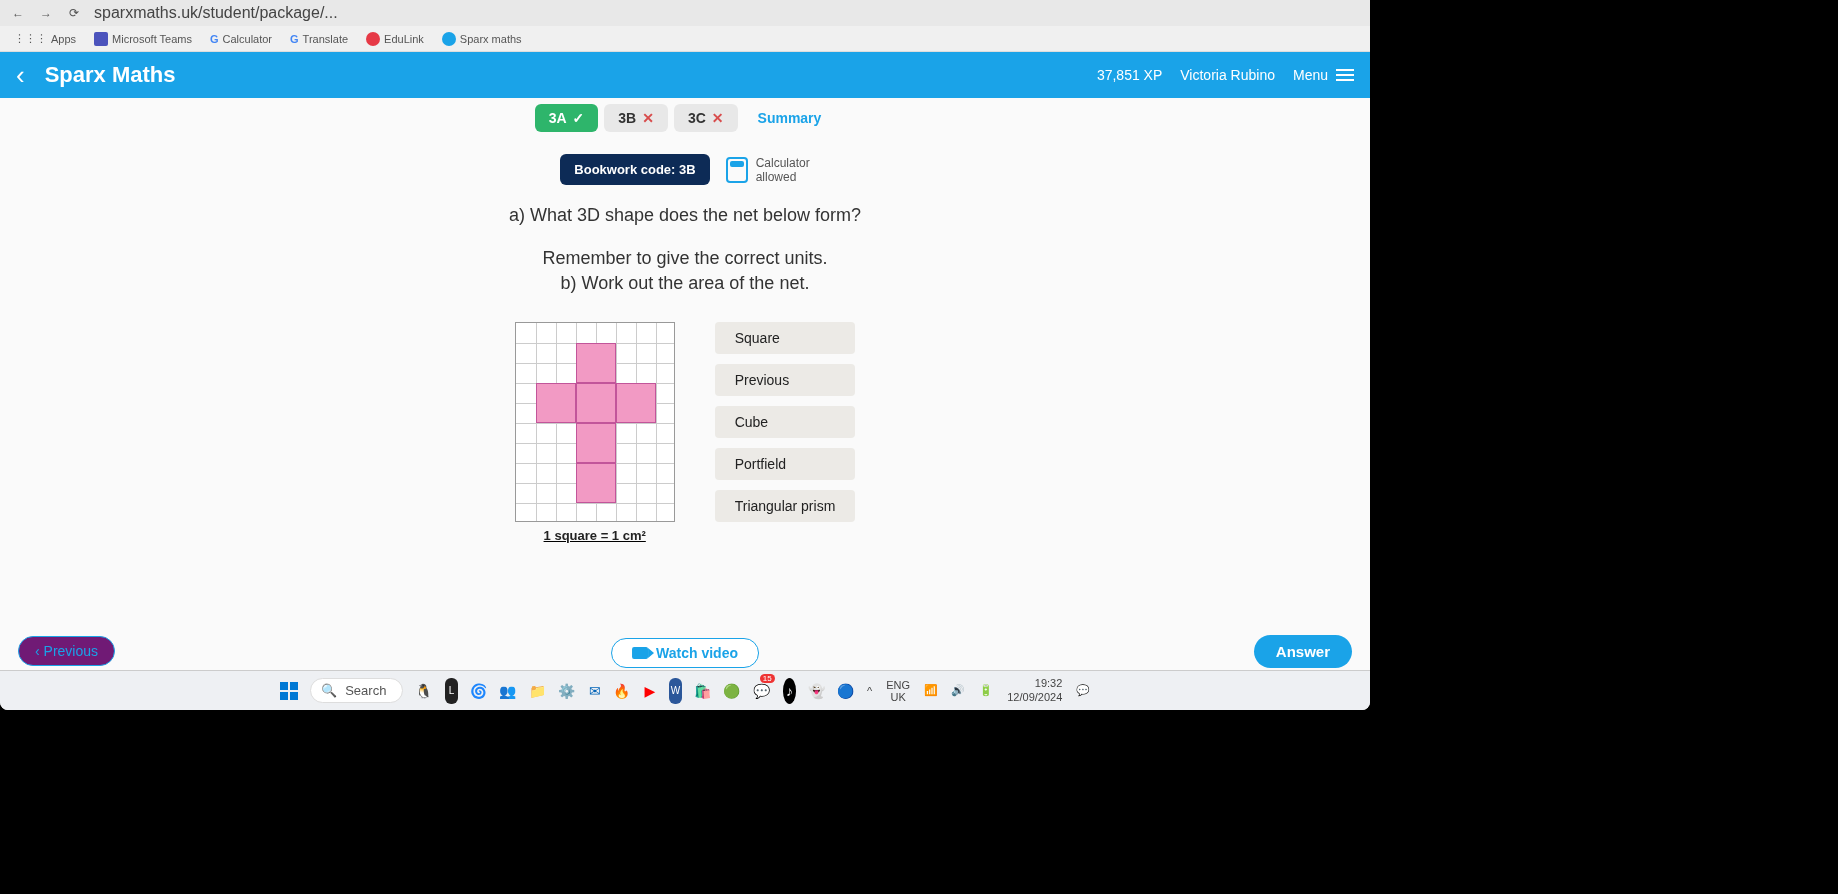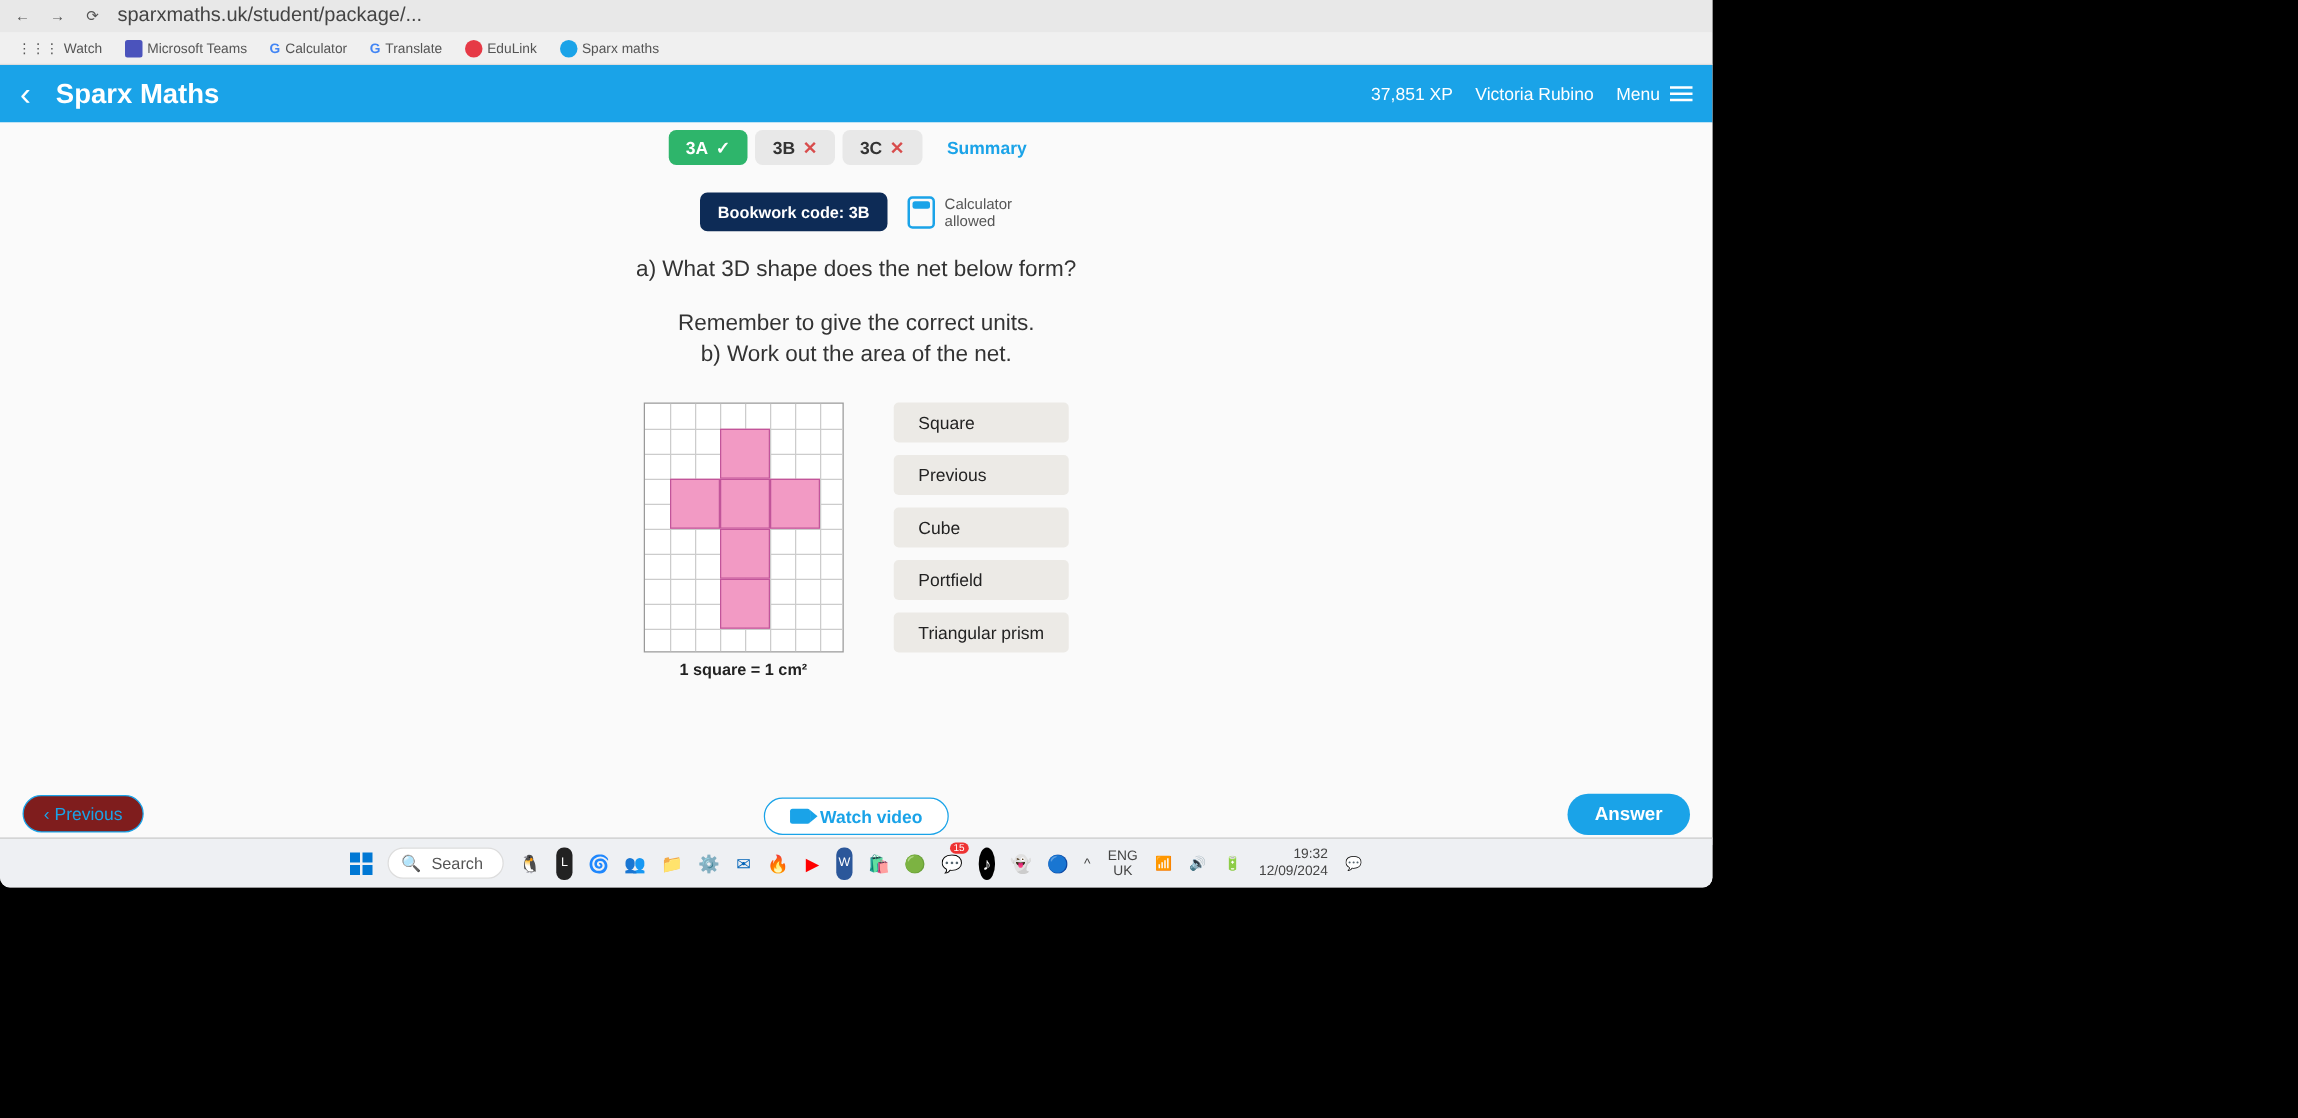--- a/index.html
+++ b/index.html
@@ -37,37 +37,37 @@
   .bookwork { background: #0d2b56; color: #fff; padding: 8px 14px; border-radius: 6px; font-size: 13px; font-weight: 600; }
   .calc { display: flex; align-items: center; gap: 8px; font-size: 12px; color: #555; }
   .calc-icon { width: 22px; height: 26px; border: 2px solid #1aa3e8; border-radius: 4px; position: relative; }
   .calc-icon::after { content: ''; position: absolute; top: 2px; left: 2px; right: 2px; height: 6px; background: #1aa3e8; border-radius: 2px; }
 
   .question { text-align: center; margin-top: 20px; color: #333; }
   .q-line { font-size: 18px; margin: 4px 0; }
 
   .work-area { display: flex; justify-content: center; gap: 40px; margin-top: 28px; align-items: flex-start; }
 
-  .grid-wrap { text-align: center; }
+  .grid-wrap { text-align: center; text-decoration: underline; }
   .grid { width: 160px; height: 200px; border: 1px solid #999; position: relative; background: #fff; }
   .grid-line-v, .grid-line-h { position: absolute; background: #ccc; }
   .grid-line-v { width: 1px; height: 100%; top: 0; }
   .grid-line-h { height: 1px; width: 100%; left: 0; }
   .net-cell { position: absolute; background: #f29ac4; border: 1px solid #c2559a; }
   .grid-caption { font-size: 13px; font-weight: 600; margin-top: 6px; color: #222; }
 
   .options { display: flex; flex-direction: column; gap: 10px; }
   .opt { background: #eceae6; padding: 8px 20px; border-radius: 4px; font-size: 14px; cursor: pointer; min-width: 130px; color:#222; font-weight:500;}
 
   .answer-btn { position: absolute; right: 18px; bottom: 8px; background: #1aa3e8; color: #fff; padding: 8px 22px; border-radius: 20px; font-size: 15px; font-weight: 600; cursor: pointer; }
   .watch-video { position: absolute; left: 50%; bottom: 8px; transform: translateX(-50%); border: 1px solid #1aa3e8; color: #1aa3e8; background: #fff; padding: 6px 20px; border-radius: 20px; font-size: 14px; font-weight: 600; cursor: pointer; display: flex; align-items: center; gap: 8px; }
   .video-icon { width: 16px; height: 12px; background: #1aa3e8; border-radius: 2px; position: relative; }
   .video-icon::after { content: ''; position: absolute; right: -6px; top: 1px; border-left: 6px solid #1aa3e8; border-top: 5px solid transparent; border-bottom: 5px solid transparent; }
 
-  .prev-btn { position: absolute; left: 18px; bottom: 44px; border: 1px solid #1aa3e8; color: #1aa3e8; background: #7f1d1d; padding: 6px 16px; border-radius: 18px; font-size: 14px; cursor: pointer; }
+  .prev-btn { position: absolute; left: 18px; bottom: 44px; border: 1px solid #1aa3e8; color: #1aa3e8; background: #701a75; padding: 6px 16px; border-radius: 18px; font-size: 14px; cursor: pointer; }
   .footer-tabs { position: absolute; left: 18px; bottom: 4px; font-size: 11px; color: #666; display:flex; align-items:center; gap:6px;}
   .ft-icon { width:16px; height:16px; background:#d33; border-radius:50%; display:inline-block;}
 
   
   .taskbar { position: absolute; bottom: 0; left: 0; right: 0; height: 40px; background: #eef0f3; display: flex; align-items: center; padding: 0 280px 0 280px; gap: 12px; border-top: 1px solid #ccc; justify-content:flex-start;}
   .taskbar .search { display: flex; align-items: center; gap: 8px; color: #555; font-size: 13px; background:#fff; padding:4px 16px 4px 10px; border-radius:16px; border:1px solid #ddd;}
   .tb-icon { width: 26px; height: 26px; border-radius: 6px; display: inline-flex; align-items:center; justify-content:center; font-size:14px;}
   .tb-right { margin-left: auto; display: flex; align-items: center; gap: 14px; font-size: 11px; color: #444; }
   .tb-time { text-align: right; line-height: 1.2; }
   .win-icon { display:grid; grid-template-columns:8px 8px; grid-template-rows:8px 8px; gap:2px;}
@@ -81,21 +81,21 @@
   <div class="browser-bar">
     <span class="nav-arrow">←</span>
     <span class="nav-arrow">→</span>
     <span class="nav-arrow">⟳</span>
     <span class="url">sparxmaths.uk/student/package/...</span>
   </div>
 
   <div class="bookmarks">
     <div class="bk-item">
       <span>⋮⋮⋮</span>
-      <span>Watch</span>
+      <span>Apps</span>
     </div>
     <div class="bk-item">
       <span class="bk-icon" style="background:#4b53bc;border-radius:2px"></span>
       <span>Microsoft Teams</span>
     </div>
     <div class="bk-item">
       <span style="color:#4285f4;font-weight:700">G</span>
       <span>Calculator</span>
     </div>
     <div class="bk-item">

